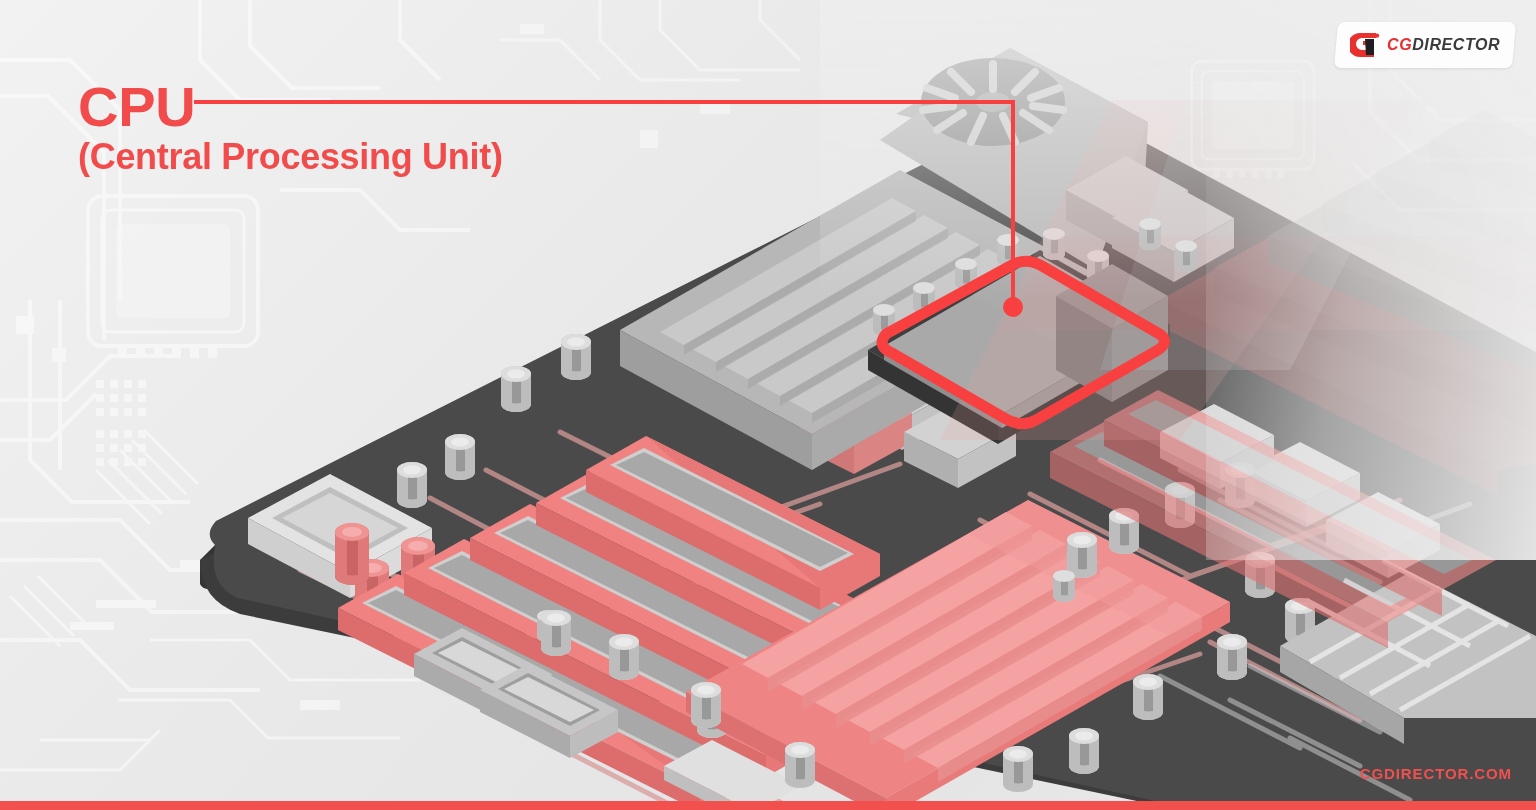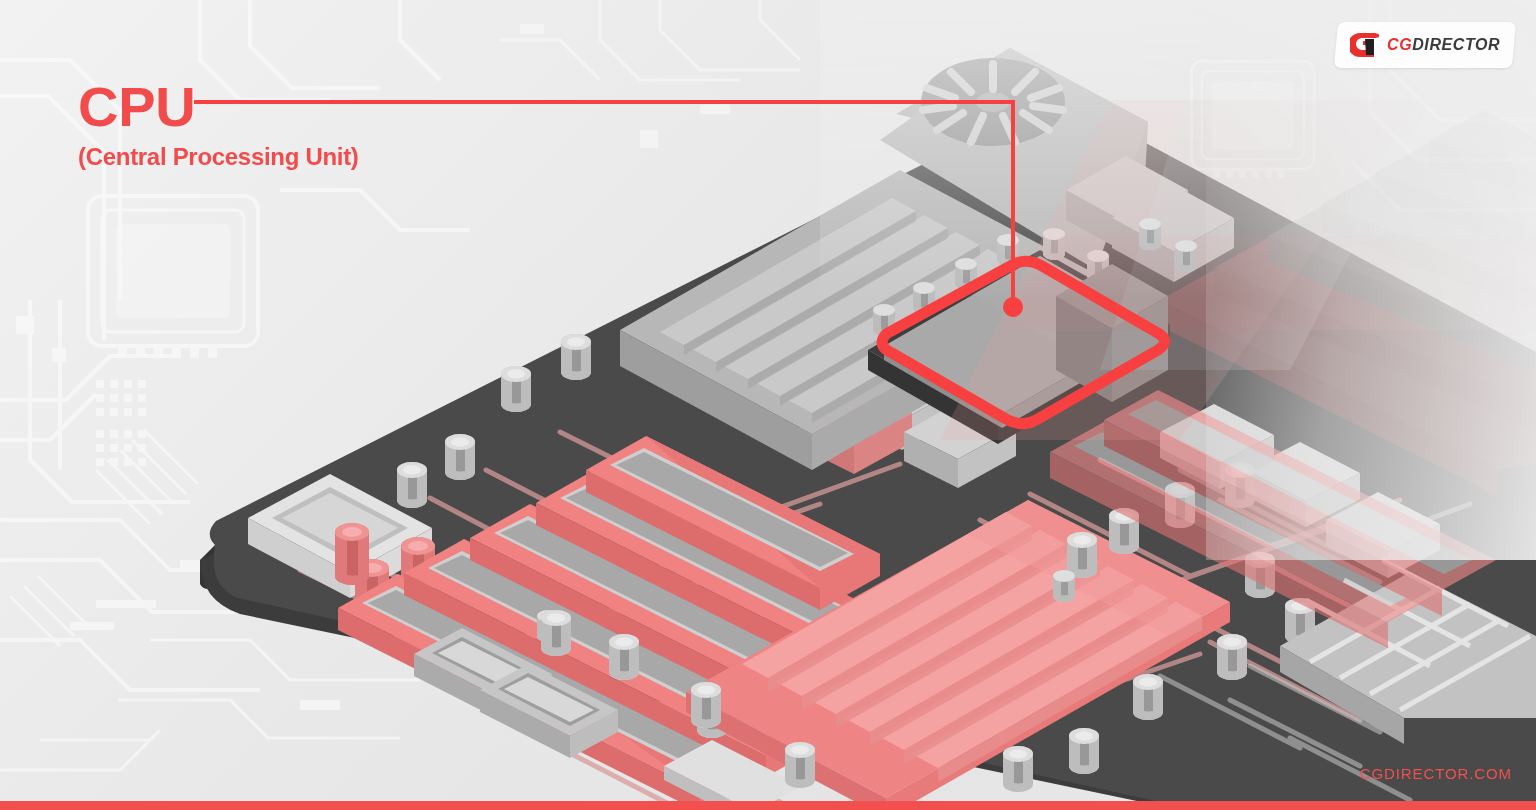--- a/index.html
+++ b/index.html
@@ -48,21 +48,21 @@
   #callout {
     position: absolute;
     left: 78px; top: 78px;
     color: #f24b4b;
     font-weight: bold;
     letter-spacing: -0.3px;
     line-height: 1.04;
     pointer-events: none;
   }
   #callout .l1 { font-size: 56px; display:block; }
-  #callout .l2 { font-size: 24px; display:block; margin-top: 9px; }
+  #callout .l2 { font-size: 36px; display:block; margin-top: 2px; }
 
   
   #leader {
     position: absolute; left: 0; top: 0;
     width: 1536px; height: 810px;
     pointer-events: none;
   }
 
   
   #logo-plate {
@@ -83,21 +83,21 @@
   #logo-text { font-size: 16px; font-weight: bold; font-style: italic; letter-spacing: 0.6px; white-space: nowrap; }
   #logo-text .cg { color: #e8302f; }
   #logo-text .dir { color: #3b3b3b; }
 
   
   #watermark {
     position: absolute;
     right: 24px; bottom: 28px;
     color: #f2504f;
     font-size: 15px;
-    font-weight: normal;
+    font-weight: bold;
     letter-spacing: 0.9px;
     margin-left: 16px;
   }
 
   
   #bottom-bar {
     position: absolute;
     left: 0; bottom: 0;
     width: 1536px; height: 9px;
     background: #f2504f;

